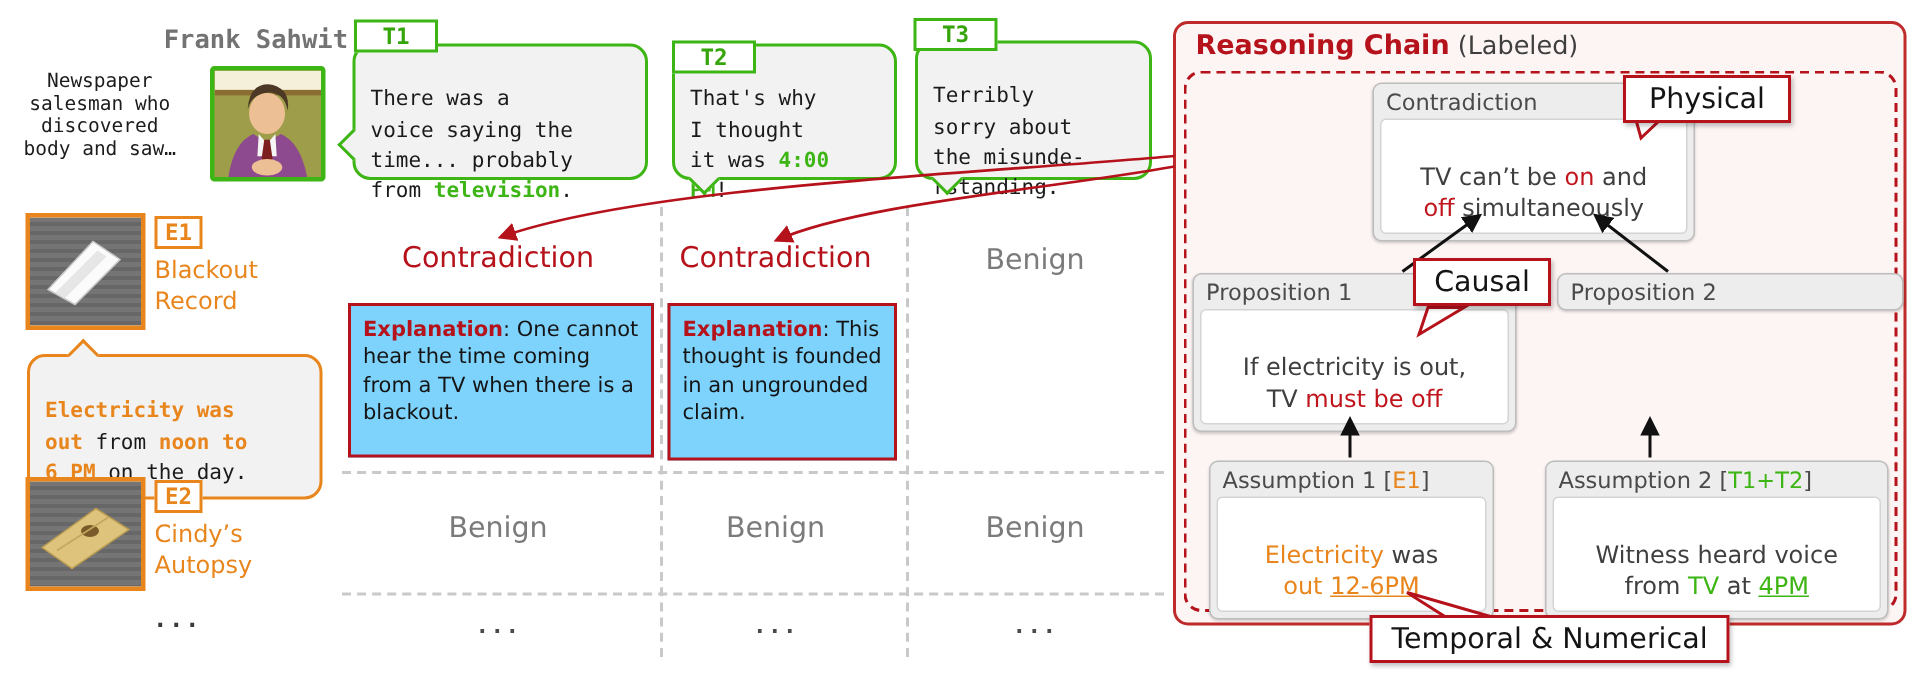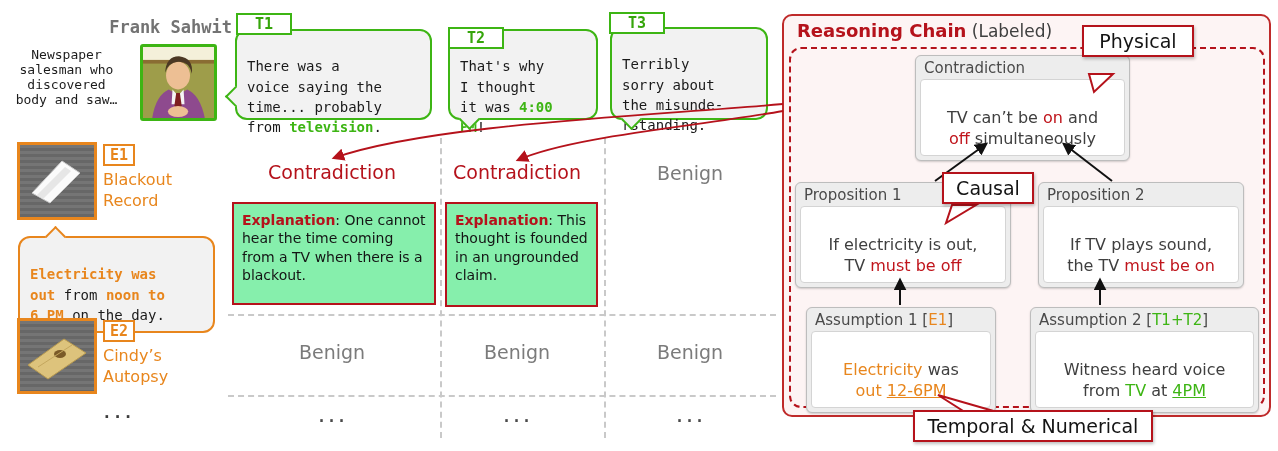--- a/index.html
+++ b/index.html
@@ -43,21 +43,21 @@
   .dots{position:absolute;font:bold 16px "DejaVu Sans Mono",monospace;color:#3c3c3c;letter-spacing:1px;}
 
   
   .vline{position:absolute;width:0;border-left:2px dashed #c9c9c9;top:138px;height:300px;}
   .hline{position:absolute;height:0;border-top:2px dashed #c9c9c9;left:228px;width:548px;}
   .cell-label{position:absolute;width:180px;text-align:center;font:19px "DejaVu Sans",sans-serif;}
   .lab-red{color:#b5121b;}
   .lab-gray{color:#7b7b7b;}
   .exp{position:absolute;font:14px "DejaVu Sans",sans-serif;line-height:1.32;color:#141414;
        padding:7px 8px;box-sizing:border-box;z-index:2;}
-  .exp-red{background:#86efac;border:2px solid #b5121b;}
+  .exp-red{background:#7dd3fc;border:2px solid #b5121b;}
   .exp-na{background:#f2f7ef;border:2px dashed #9fa89f;display:flex;align-items:center;justify-content:center;}
   .exp b{color:#b5121b;}
   .exp-na b{color:#141414;}
   .grid-dots{position:absolute;width:180px;text-align:center;font:bold 15px "DejaVu Sans Mono",monospace;
              color:#4a4a4a;letter-spacing:1px;}
 
   
   #panel{position:absolute;left:782px;top:14px;width:489px;height:403px;background:#fdf4f4;
          border:2px solid #bf2a2a;border-radius:10px;box-sizing:border-box;z-index:1;}
   #panel-inner{position:absolute;left:789px;top:47px;width:476px;height:361px;
@@ -199,26 +199,22 @@
   </div>
 
   <div class="card" style="left:795px;top:182px;width:216px;">
     <div class="card-h">Proposition 1</div>
     <div class="card-b">
       <span>If electricity is out,
 TV </span><span class="red">must be off</span>
     </div>
   </div>
 
-  <div class="card" style="left:1038px;top:182px;width:206px;">
+  <div class="card" style="left:1038px;top:182px;width:231px;">
     <div class="card-h">Proposition 2</div>
-    <div class="card-b">
-      <span>If TV plays sound,
-the TV </span><span class="red">must be on</span>
-    </div>
   </div>
 
   <div class="card" style="left:806px;top:307px;width:190px;">
     <div class="card-h">
       <span>Assumption 1 [</span><span class="org">E1</span><span>]</span>
     </div>
     <div class="card-b">
       <span class="org">Electricity</span><span> was
 </span><span class="org">out </span><span class="org u">12-6PM</span>
     </div>
@@ -247,17 +243,17 @@
     <path d="M783,111 C700,126 572,136 518,160" fill="none" stroke="#b5121b" stroke-width="1.8" marker-end="url(#ar)"></path>
     <line x1="935" y1="181" x2="986" y2="144" stroke="#111" stroke-width="2" marker-end="url(#ab)"></line>
     <line x1="1112" y1="181" x2="1064" y2="144" stroke="#111" stroke-width="2" marker-end="url(#ab)"></line>
     <line x1="900" y1="305" x2="900" y2="280" stroke="#111" stroke-width="2" marker-end="url(#ab)"></line>
     <line x1="1100" y1="305" x2="1100" y2="280" stroke="#111" stroke-width="2" marker-end="url(#ab)"></line>
     <polygon points="1089,74 1113,74 1094,92" fill="#fff" stroke="#b5121b" stroke-width="2"></polygon>
     <polygon points="952,205 976,205 946,223" fill="#fff" stroke="#b5121b" stroke-width="2"></polygon>
     <polygon points="968,414 1004,414 938,395" fill="#fff" stroke="#b5121b" stroke-width="2"></polygon>
   </svg>
 
-  <div class="lbl" style="left:1082px;top:25px;min-width:112px;">Physical</div>
+  <div class="lbl" style="left:1082px;top:50px;min-width:112px;">Physical</div>
   <div class="lbl" style="left:942px;top:172px;min-width:92px;">Causal</div>
   <div class="lbl" style="left:913px;top:410px;min-width:240px;">Temporal &amp; Numerical</div>
 
 </div>
 
 </body></html>

